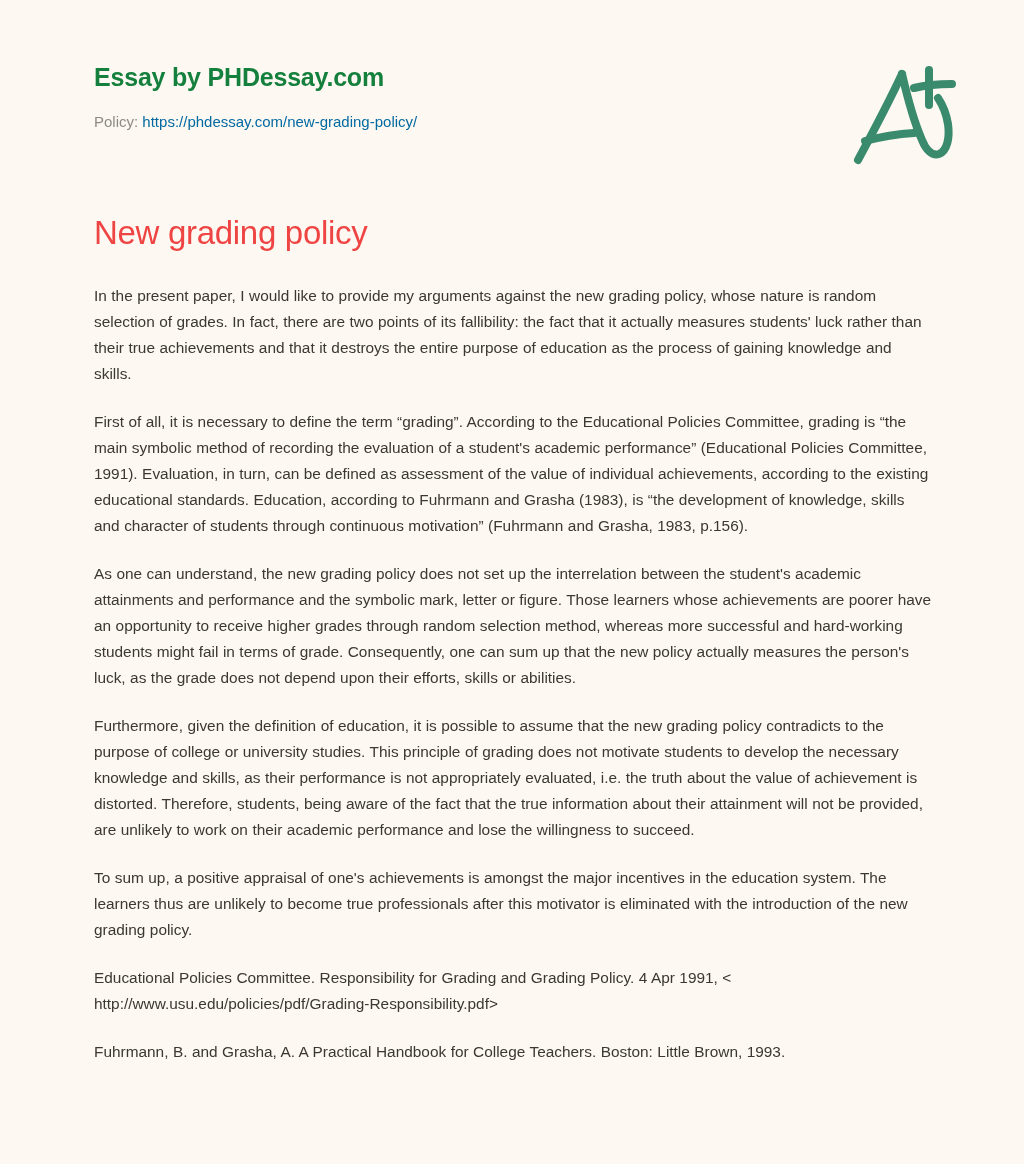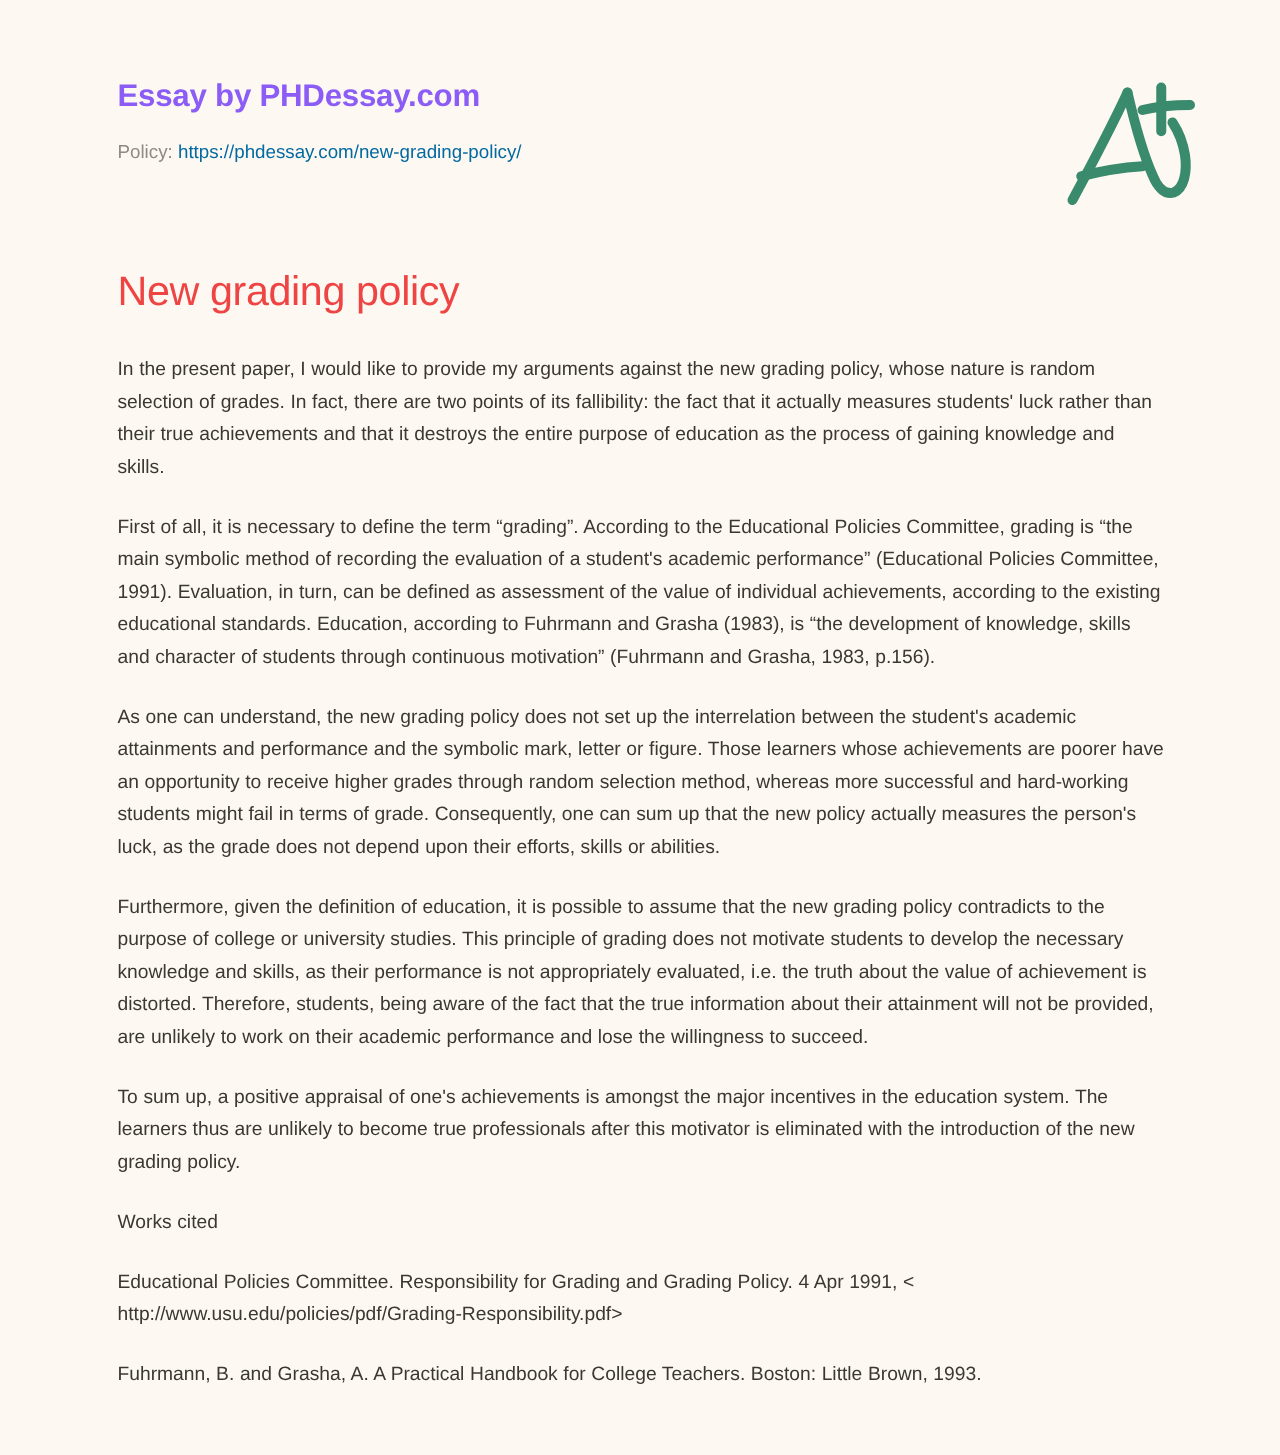--- a/index.html
+++ b/index.html
@@ -24,21 +24,21 @@
   
   .header {
     position: absolute;
     left: 94px;
     top: 62px;
     width: 840px;
   }
   .brand-line {
     font-size: 25px;
     font-weight: bold;
-    color: #8b5cf6;
+    color: #15803d;
     letter-spacing: -0.2px;
     line-height: 1.2;
     margin: 0;
   }
   .source-line {
     margin: 0;
     padding-top: 20px;
     font-size: 15px;
     color: #8e8a85;
     line-height: 1.3;
@@ -119,18 +119,17 @@
   </div>
 
   <h1 class="doc-title">New grading policy</h1>
 
   <div class="content">
     <p>In the present paper, I would like to provide my arguments against the new grading policy, whose nature is random selection of grades. In fact, there are two points of its fallibility: the fact that it actually measures students' luck rather than their true achievements and that it destroys the entire purpose of education as the process of gaining knowledge and skills.</p>
     <p>First of all, it is necessary to define the term “grading”. According to the Educational Policies Committee, grading is “the main symbolic method of recording the evaluation of a student's academic performance” (Educational Policies Committee, 1991). Evaluation, in turn, can be defined as assessment of the value of individual achievements, according to the existing educational standards. Education, according to Fuhrmann and Grasha (1983), is “the development of knowledge, skills and character of students through continuous motivation” (Fuhrmann and Grasha, 1983, p.156).</p>
     <p>As one can understand, the new grading policy does not set up the interrelation between the student's academic attainments and performance and the symbolic mark, letter or figure. Those learners whose achievements are poorer have an opportunity to receive higher grades through random selection method, whereas more successful and hard-working students might fail in terms of grade. Consequently, one can sum up that the new policy actually measures the person's luck, as the grade does not depend upon their efforts, skills or abilities.</p>
     <p>Furthermore, given the definition of education, it is possible to assume that the new grading policy contradicts to the purpose of college or university studies. This principle of grading does not motivate students to develop the necessary knowledge and skills, as their performance is not appropriately evaluated, i.e. the truth about the value of achievement is distorted. Therefore, students, being aware of the fact that the true information about their attainment will not be provided, are unlikely to work on their academic performance and lose the willingness to succeed.</p>
     <p>To sum up, a positive appraisal of one's achievements is amongst the major incentives in the education system. The learners thus are unlikely to become true professionals after this motivator is eliminated with the introduction of the new grading policy.</p>
-    <p class="works-heading">Works cited</p>
     <p class="ref">Educational Policies Committee. Responsibility for Grading and Grading Policy. 4 Apr 1991, &lt; http://www.usu.edu/policies/pdf/Grading-Responsibility.pdf&gt;</p>
     <p class="ref">Fuhrmann, B. and Grasha, A. A Practical Handbook for College Teachers. Boston: Little Brown, 1993.</p>
   </div>
 
 </div>
 
 </body></html>

